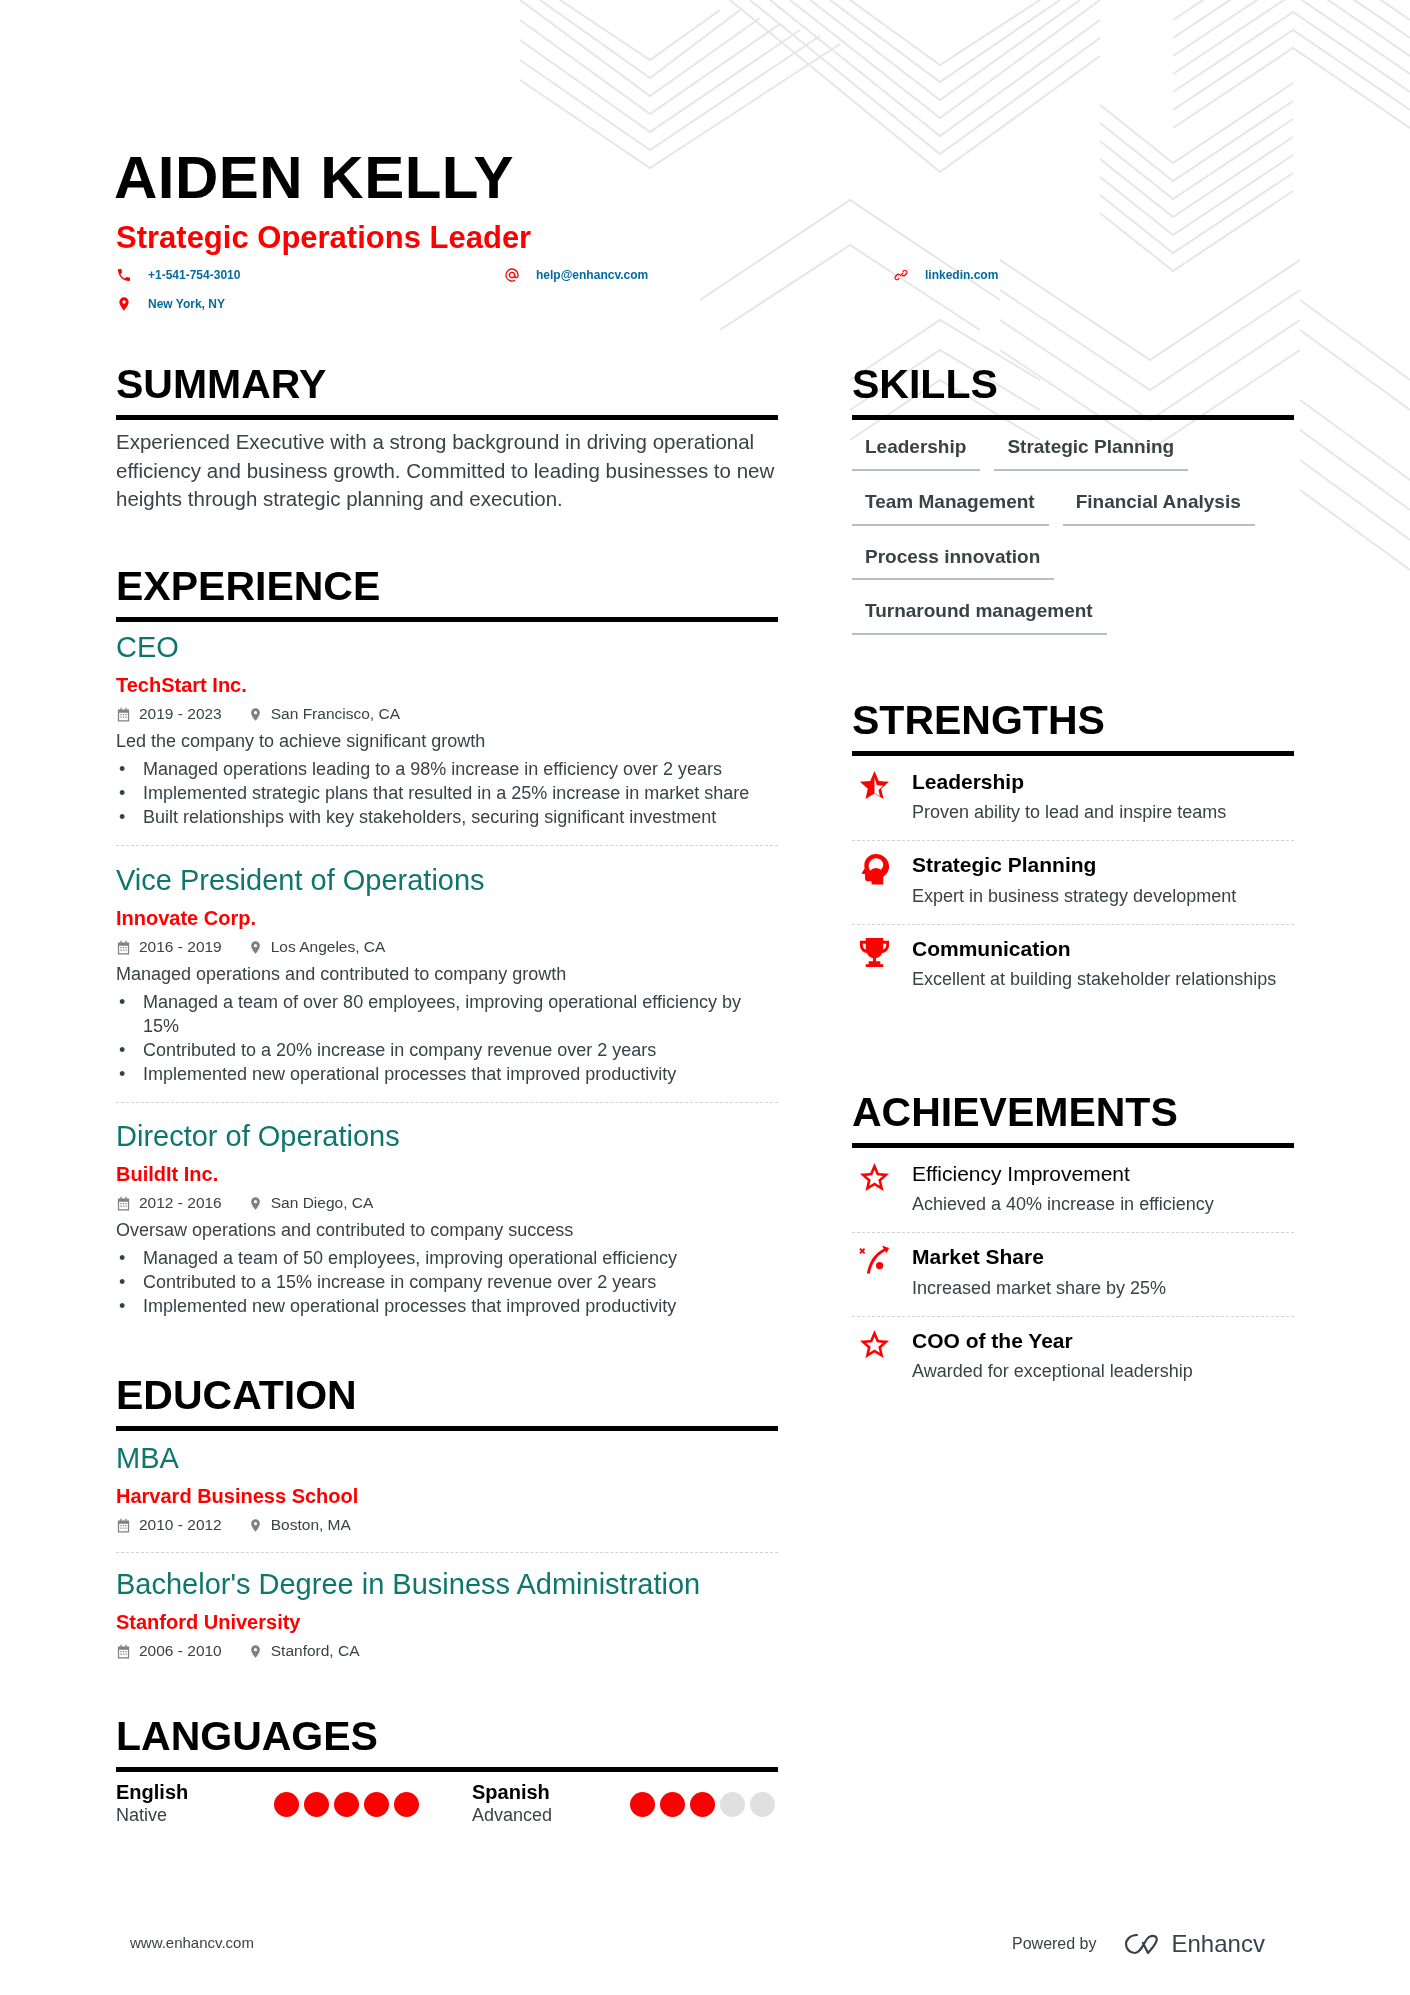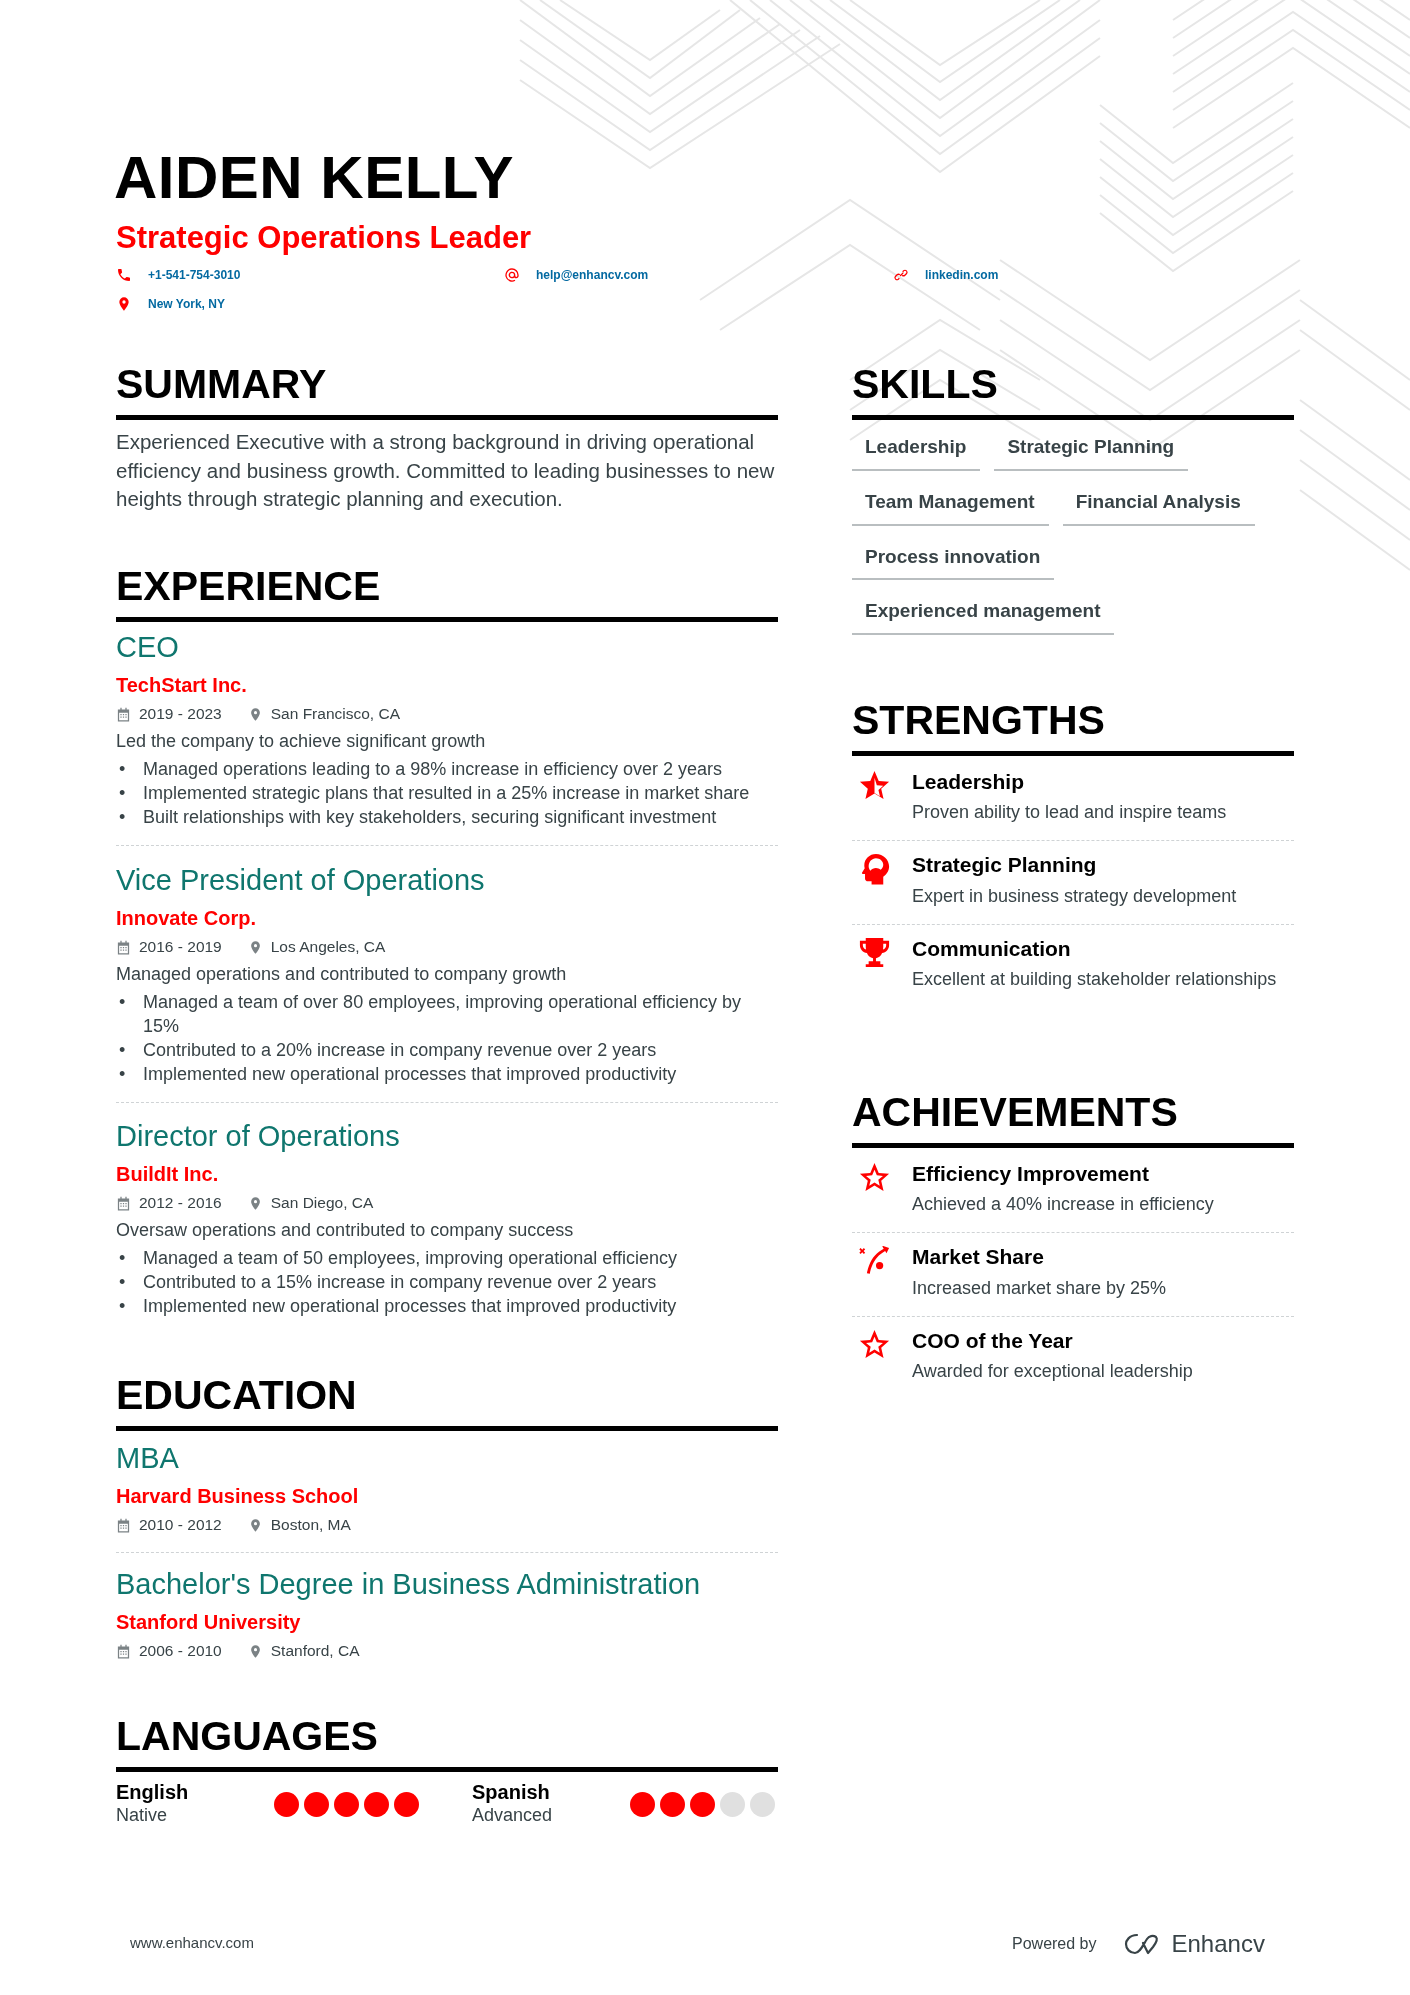--- a/index.html
+++ b/index.html
@@ -301,21 +301,21 @@
 
   <div class="col-right">
 
     <div class="sec-title" style="top:316px;">SKILLS</div>
     <div class="skills">
       <span class="skill">Leadership</span>
       <span class="skill">Strategic Planning</span>
       <span class="skill">Team Management</span>
       <span class="skill">Financial Analysis</span>
       <span class="skill" style="margin-right:200px;">Process innovation</span>
-      <span class="skill">Experienced management</span>
+      <span class="skill">Turnaround management</span>
     </div>
 
     <div class="sec-title" style="top:652px;">STRENGTHS</div>
     <div class="feat" style="top:710px;">
       <div class="feat-row sep">
         <span class="feat-icon">
           <svg viewBox="0 0 24 24">
               <path d="M12 2l2.9 6.9 7.1.6-5.4 4.7 1.6 7-6.2-3.8-6.2 3.8 1.6-7L2 9.5l7.1-.6L12 2zm0 4.6v10.5l3.7 2.3-1-4.3 3.3-2.9-4.4-.4L12 6.6z"></path>
             </svg>
         </span>
@@ -343,21 +343,21 @@
     </div>
 
     <div class="sec-title" style="top:1044px;">ACHIEVEMENTS</div>
     <div class="feat" style="top:1102px;">
       <div class="feat-row sep">
         <span class="feat-icon">
           <svg viewBox="0 0 24 24">
               <path d="M12 2l2.9 6.9 7.1.6-5.4 4.7 1.6 7-6.2-3.8-6.2 3.8 1.6-7L2 9.5l7.1-.6L12 2zm0 4.6l-1.6 3.9-4.2.4 3.2 2.7-1 4.1 3.6-2.2 3.6 2.2-1-4.1 3.2-2.7-4.2-.4L12 6.6z"></path>
             </svg>
         </span>
-        <div class="feat-title" style="font-weight:700;">Efficiency Improvement</div>
+        <div class="feat-title" style="font-weight:400;">Efficiency Improvement</div>
         <div class="feat-desc">Achieved a 40% increase in efficiency</div>
       </div>
       <div class="feat-row sep">
         <span class="feat-icon">
           <svg viewBox="0 0 24 24">
               <path d="M2.5 3.5l1.1 1.1L4.7 3.5l.9.9-1.1 1.1 1.1 1.1-.9.9-1.1-1.1-1.1 1.1-.9-.9 1.1-1.1-1.1-1.1.8-.9zM18 2l4 1.5-1.8 3.6-.9-1.6C15 8 12 11 10 16.5c-.5 1.3-1 3-1.2 4.5l-2-.3c.3-1.8.8-3.6 1.4-5.1C10.4 9.9 13.7 6.4 18.3 4L17.3 2.3 18 2zM15.5 13a2.5 2.5 0 1 1 0 5 2.5 2.5 0 0 1 0-5z"></path>
             </svg>
         </span>
         <div class="feat-title">Market Share</div>
         <div class="feat-desc">Increased market share by 25%</div>

